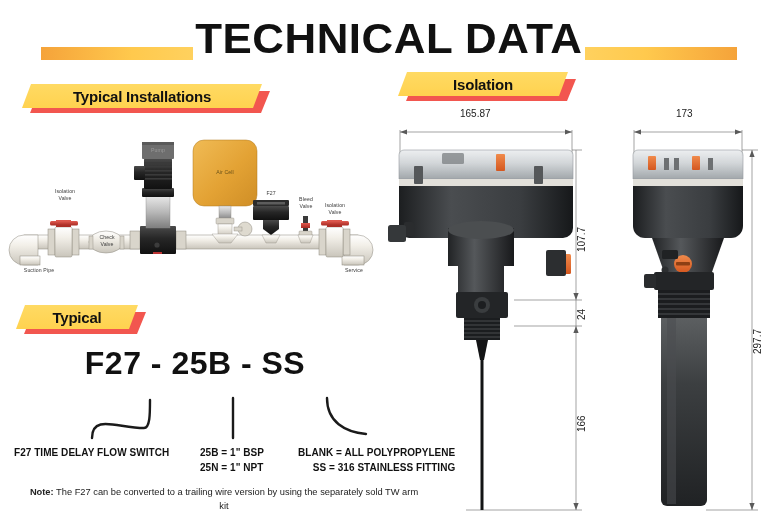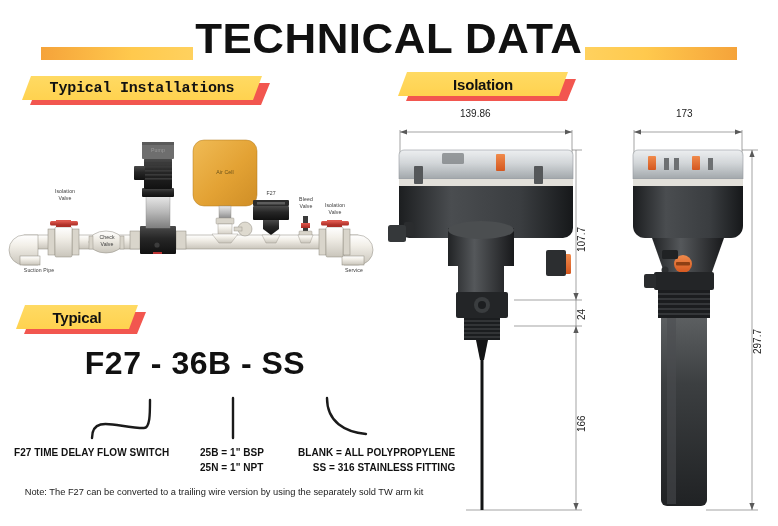--- a/index.html
+++ b/index.html
@@ -66,21 +66,21 @@
     background: linear-gradient(180deg, #ffda63 0%, #ffd24f 100%);
     clip-path: polygon(9px 0, 100% 0, calc(100% - 9px) 100%, 0 100%);
     display: flex; align-items: center; justify-content: center;
   }
   .banner .plate span {
     font-size: 15px;
     font-weight: bold;
     color: #111111;
     letter-spacing: -0.2px;
   }
-  #banner-installations { left: 22px; top: 76px; width: 240px; font-family: Liberation Mono, monospace; }
+  #banner-installations { left: 22px; top: 84px; width: 240px; }
   #banner-dimensions   { left: 398px; top: 72px; width: 170px; }
   #banner-ordering     { left: 16px;  top: 305px; width: 122px; }
 
   
   #installation-diagram {
     position: absolute;
     left: 6px; top: 128px;
     width: 370px; height: 152px;
   }
   .diag-label {
@@ -134,21 +134,21 @@
   #legend-mat   { left: 298px; top: 446px; text-align: right; }
 
   #note-block {
     position: absolute;
     left: 24px; top: 486px; width: 400px;
     text-align: center;
     font-size: 9.3px;
     color: #222222;
     line-height: 1.5;
   }
-  #note-block b { font-weight: normal; text-align: center; }
+  #note-block b { font-weight: bold; text-align: center; }
 
   svg { display: block; }
 </style>
 </head>
 <body>
 
 <div id="title-row">
   <div class="title-bar left"></div>
   <div id="page-title">TECHNICAL DATA</div>
   <div class="title-bar right"></div>
@@ -438,29 +438,29 @@
         <line x1="272" y1="200" x2="324" y2="200"></line>
         <line x1="272" y1="205" x2="324" y2="205"></line>
         <line x1="272" y1="210" x2="324" y2="210"></line>
       </g>
 
       <path d="M275 214 h46 v182 a6 6 0 0 1 -6 6 h-34 a6 6 0 0 1 -6 -6 z" fill="url(#bodyG)"></path>
       <rect x="281" y="214" width="9" height="186" fill="#4a4d50" opacity="0.55"></rect>
     </g>
   </svg>
 
-  <div class="dim-text" style="left:74px;  top:4px;">139.86</div>
+  <div class="dim-text" style="left:74px;  top:4px;">165.87</div>
   <div class="dim-text vert" style="left:190px; top:148px;">107.7</div>
   <div class="dim-text vert" style="left:190px; top:216px;">24</div>
   <div class="dim-text vert" style="left:190px; top:328px;">166</div>
   <div class="dim-text" style="left:290px; top:4px;">173</div>
   <div class="dim-text vert" style="left:366px; top:250px;">297.7</div>
 </div>
 
-<div id="ordering-code">F27 - 36B - SS</div>
+<div id="ordering-code">F27 - 25B - SS</div>
 
 <svg style="position:absolute;left:0;top:388px;" width="390" height="56" viewBox="0 0 390 56">
   <g stroke="#1a1a1a" stroke-width="2.4" fill="none" stroke-linecap="round">
     <path d="M92 50 C 92 26, 118 40, 144 40 C 150 40, 150 26, 150 12"></path>
     <line x1="233" y1="10" x2="233" y2="50"></line>
     <path d="M327 10 C 327 34, 345 44, 366 46"></path>
   </g>
 </svg>
 
 <div class="order-legend" id="legend-f27">F27 TIME DELAY FLOW SWITCH</div>

